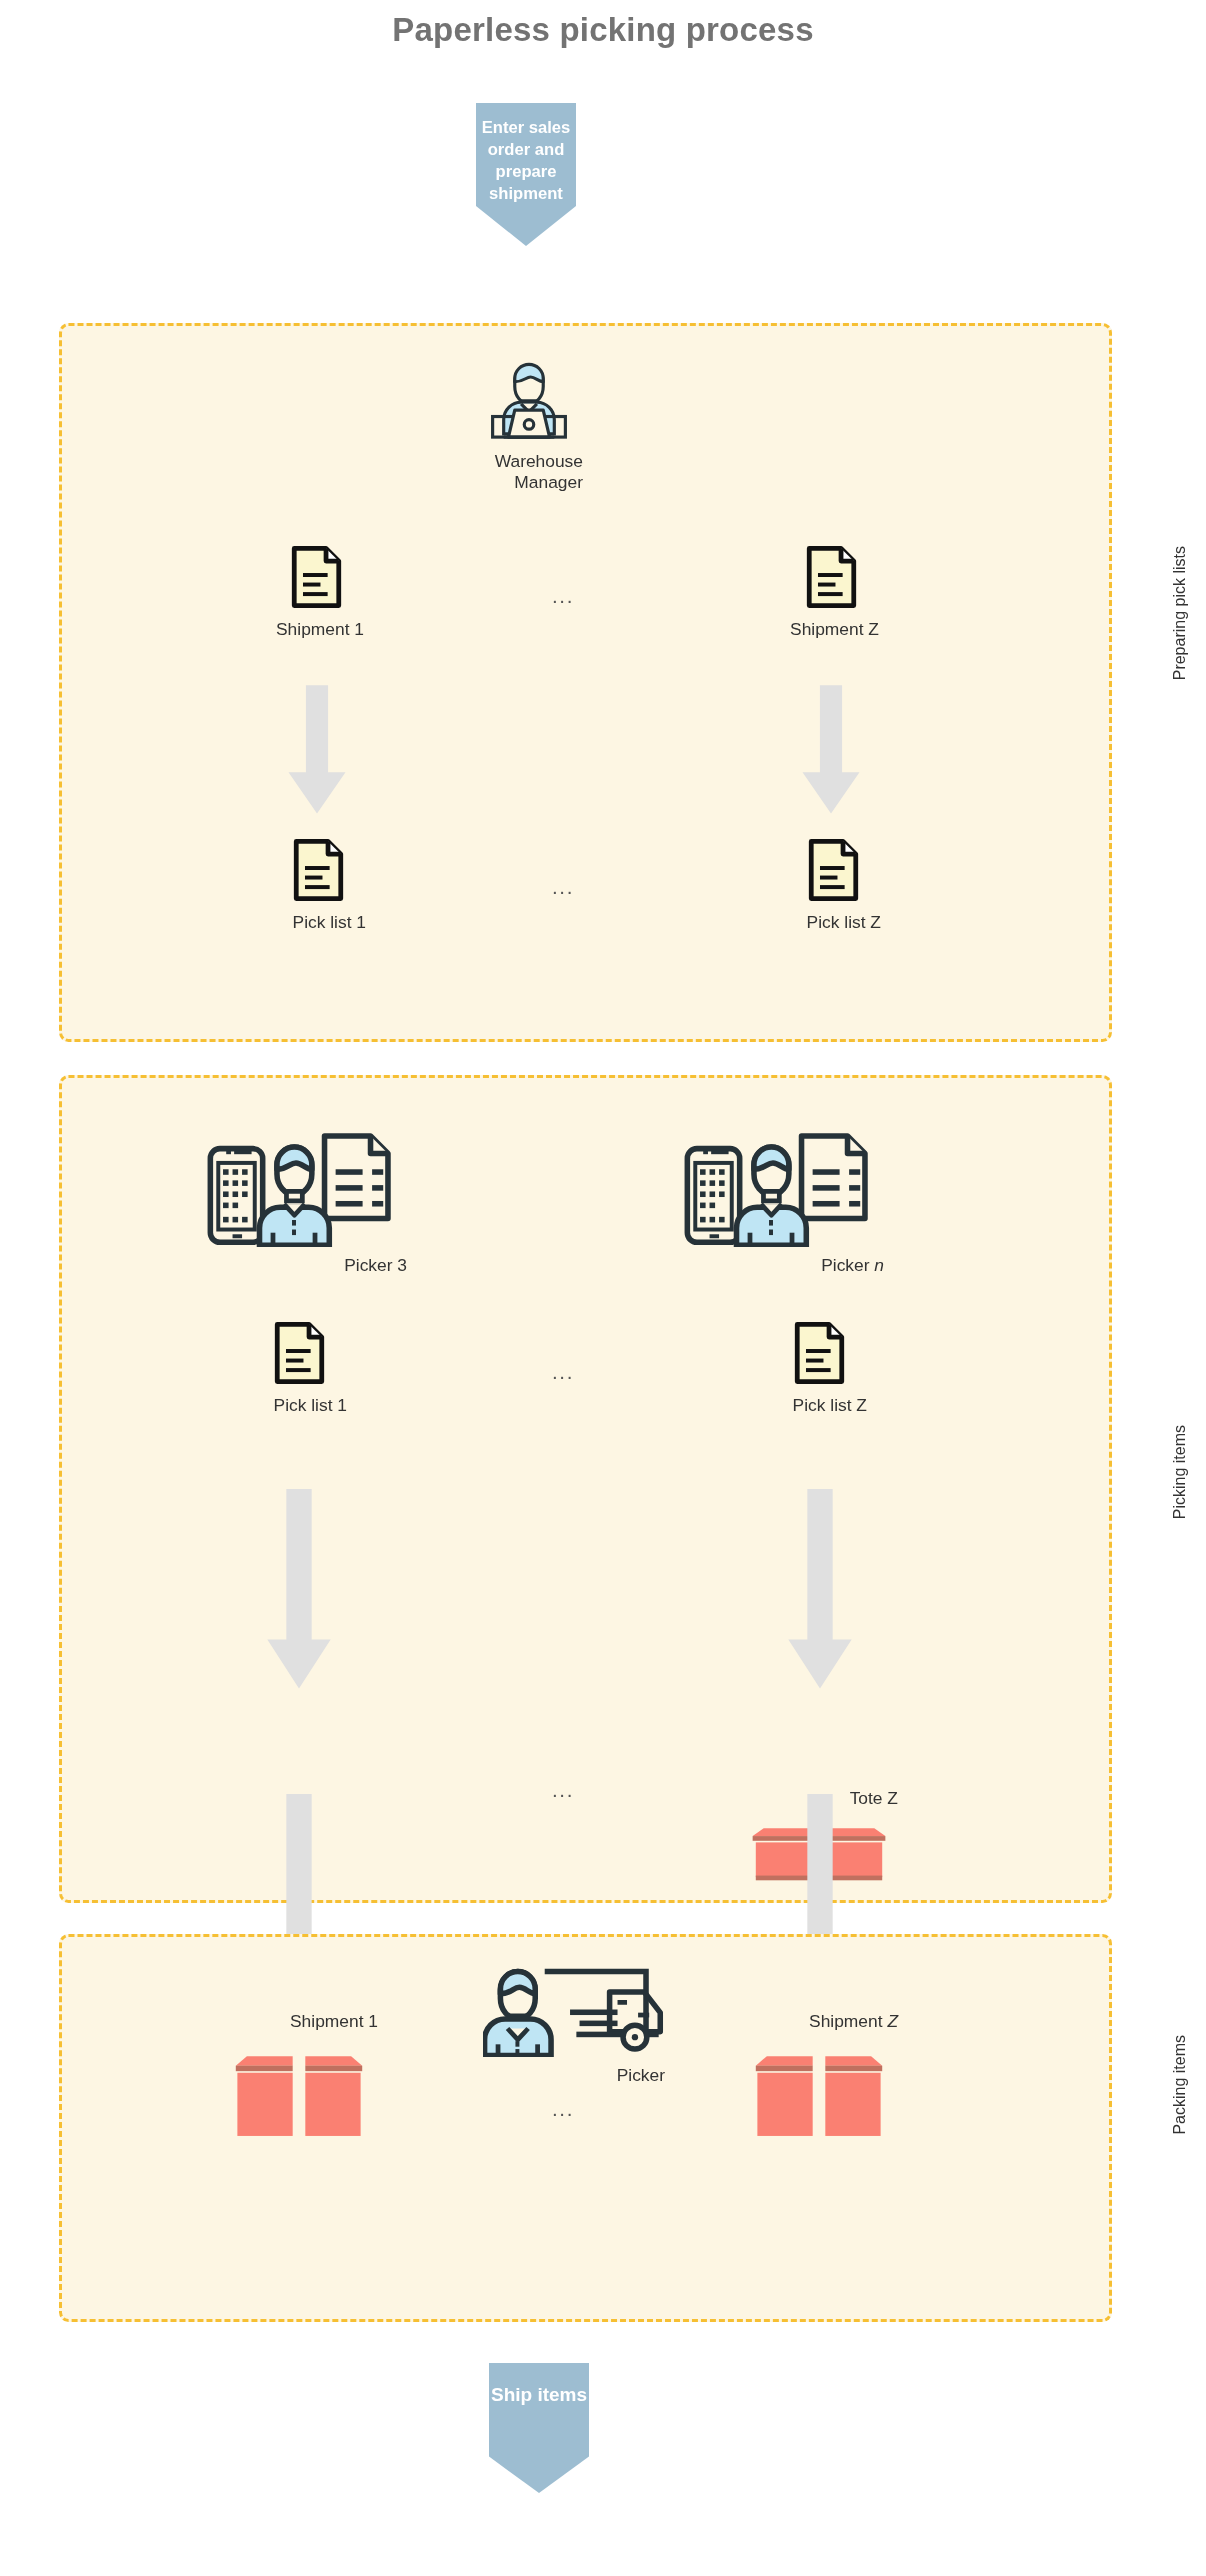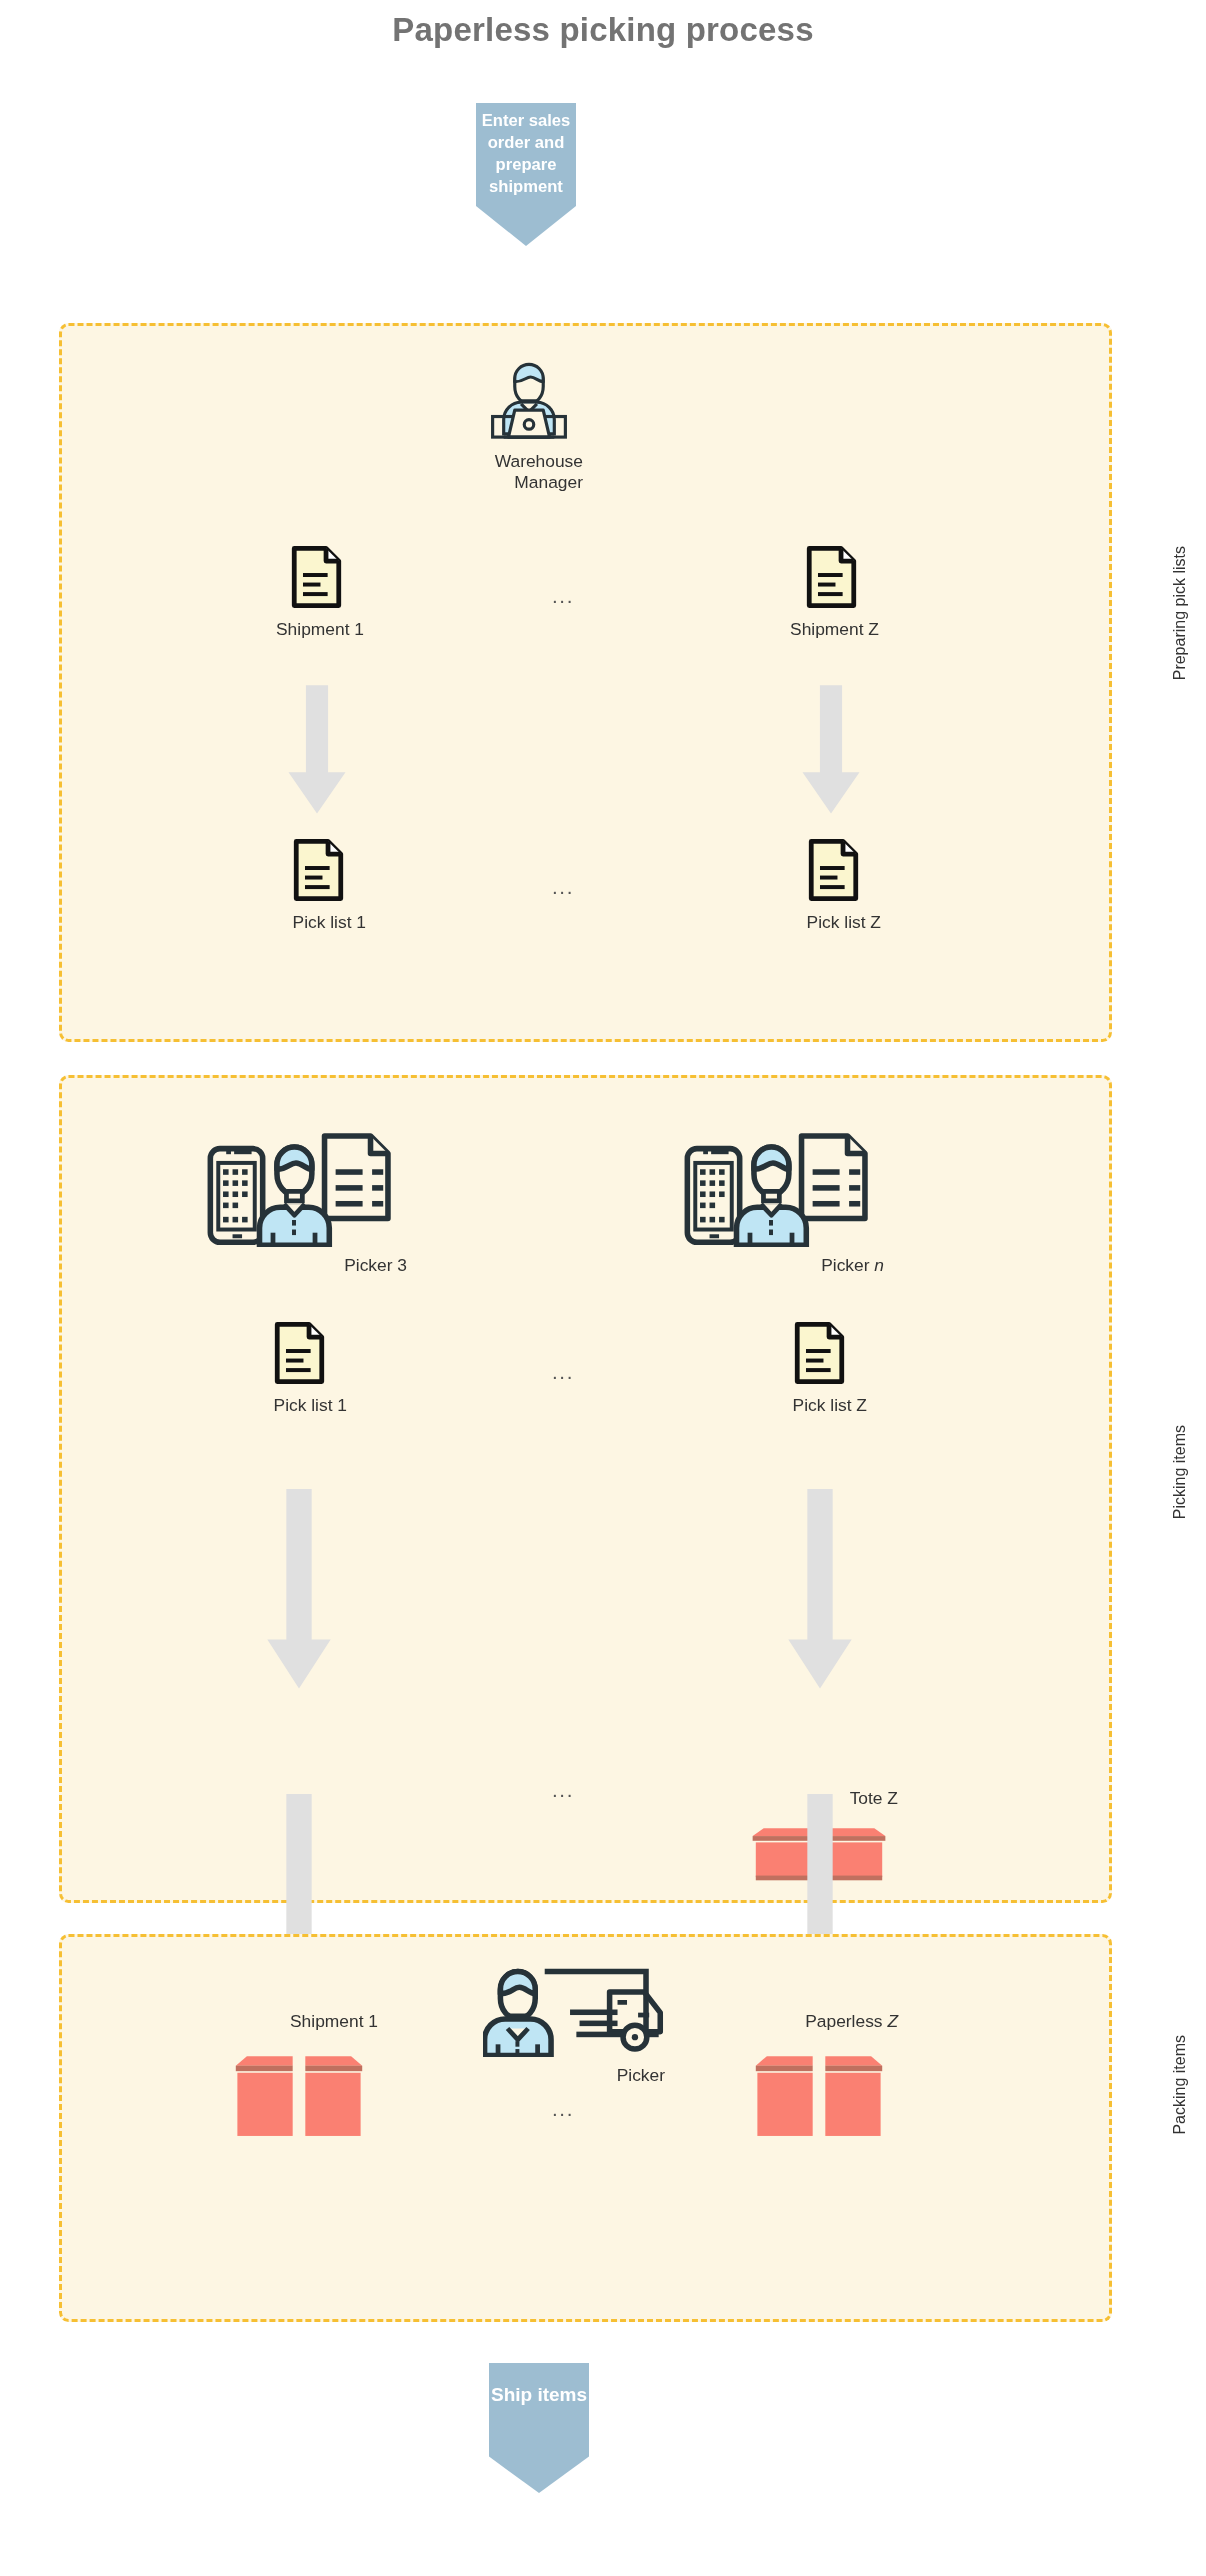--- a/index.html
+++ b/index.html
@@ -27,21 +27,21 @@
     color:#ffffff;
     font-weight:bold;
     text-align:center;
     line-height:1.32;
     box-sizing:border-box;
     -webkit-clip-path:polygon(0 0,100% 0,100% 72%,50% 100%,0 72%);
     clip-path:polygon(0 0,100% 0,100% 72%,50% 100%,0 72%);
   }
   #pennant-top{
     left:476px;top:103px;width:100px;height:143px;
-    font-size:16.6px;padding-top:7px;
+    font-size:16.6px;padding-top:14px;
   }
   #pennant-bottom{
     left:489px;top:2363px;width:100px;height:130px;
     font-size:19px;padding-top:19px;
   }
 
   
   .panel{
     position:absolute;
     background:#fdf6e3;
@@ -355,21 +355,21 @@
       <rect x="20" y="26" width="72" height="7" fill="#c0705f"></rect>
       <rect x="22" y="35" width="70" height="80" fill="#fa8072"></rect>
       <path d="M180 26 l-14 -12 h-58 v12 z" fill="#fa8072"></path>
       <rect x="108" y="26" width="72" height="7" fill="#c0705f"></rect>
       <rect x="108" y="35" width="70" height="80" fill="#fa8072"></rect>
     </svg>
   </div>
 
   <div class="node" style="left:740px;top:2011px;width:158px;">
     <div class="cap">
-      <span>Paperless </span><span class="it">Z</span>
+      <span>Shipment </span><span class="it">Z</span>
     </div>
     <svg width="158" height="95" viewBox="0 0 200 120" style="margin-top:12.7px;">
       <path d="M20 26 l14 -12 h58 v12 z" fill="#fa8072"></path>
       <rect x="20" y="26" width="72" height="7" fill="#c0705f"></rect>
       <rect x="22" y="35" width="70" height="80" fill="#fa8072"></rect>
       <path d="M180 26 l-14 -12 h-58 v12 z" fill="#fa8072"></path>
       <rect x="108" y="26" width="72" height="7" fill="#c0705f"></rect>
       <rect x="108" y="35" width="70" height="80" fill="#fa8072"></rect>
     </svg>
   </div>

